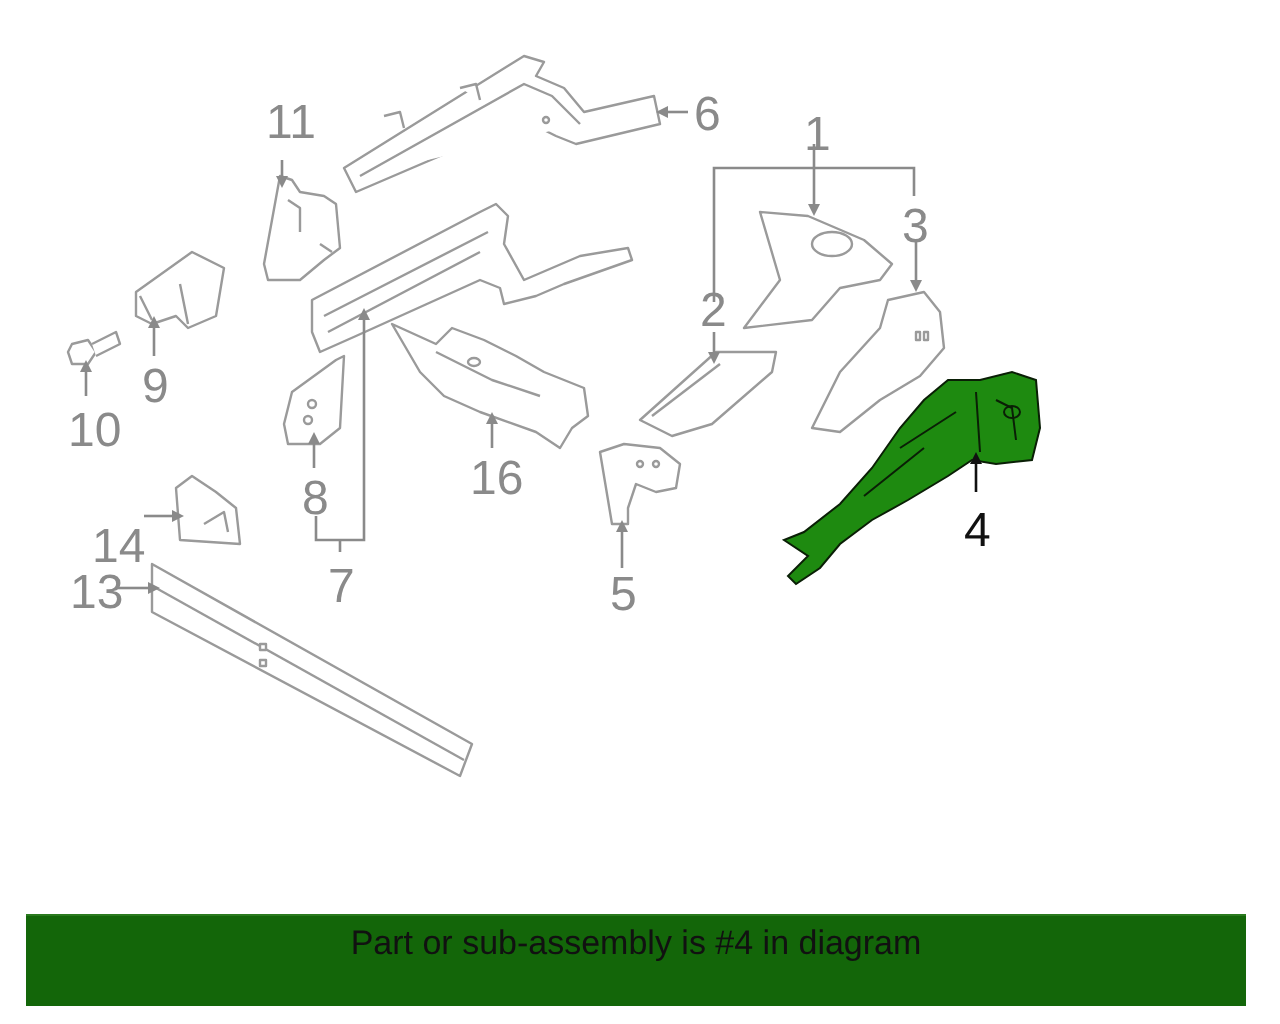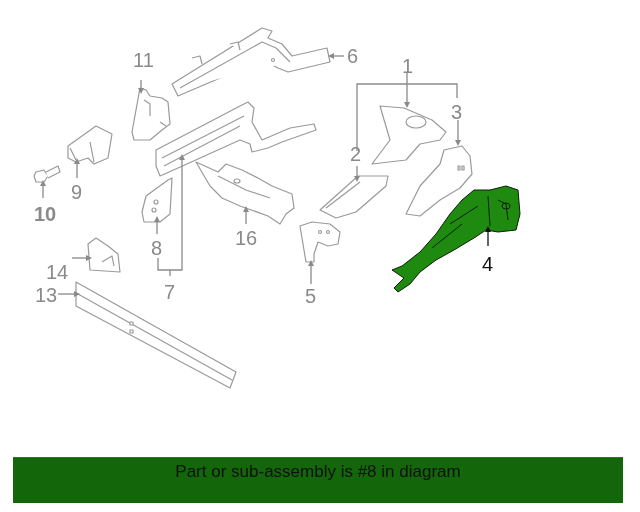--- a/index.html
+++ b/index.html
@@ -1,18 +1,18 @@
 <!DOCTYPE html>
 <html><head>
 <meta charset="utf-8">
 <style>
   html, body { margin: 0; padding: 0; background: #ffffff; }
   body { width: 640px; height: 512px; position: relative; overflow: hidden; font-family: "Liberation Sans", sans-serif; }
   #diagram { position: absolute; left: 0; top: 0; width: 640px; height: 450px; }
-  .callout { position: absolute; font-size: 20px; color: #8a8a8a; line-height: 1; font-family: "Liberation Sans", sans-serif; }
+  .callout { position: absolute; font-size: 24px; color: #8a8a8a; line-height: 1; font-family: "Liberation Sans", sans-serif; }
   .callout.active { color: #111111; }
   #banner { position: absolute; left: 13px; top: 457px; width: 610px; height: 46px; background: #136609; border-top: 1px solid #2a7a1e; box-sizing: border-box; text-align: center; color: #111111; font-size: 17px; line-height: 19px; padding-top: 4px; }
   #banner div { white-space: nowrap; }
 </style>
 </head>
 <body>
 
 <div id="diagram">
   <svg width="640" height="450" viewBox="0 0 640 450">
     <g fill="#ffffff" stroke="#9a9a9a" stroke-width="1.2" stroke-linejoin="round">
@@ -147,22 +147,22 @@
 
   <span class="callout" style="left:402px;top:56px;">1</span>
   <span class="callout" style="left:350px;top:144px;">2</span>
   <span class="callout" style="left:451px;top:102px;">3</span>
   <span class="callout active" style="left:482px;top:254px;">4</span>
   <span class="callout" style="left:305px;top:286px;">5</span>
   <span class="callout" style="left:347px;top:46px;">6</span>
   <span class="callout" style="left:164px;top:282px;">7</span>
   <span class="callout" style="left:151px;top:238px;">8</span>
   <span class="callout" style="left:71px;top:182px;">9</span>
-  <span class="callout" style="left:34px;top:204px;font-weight:bold;">10</span>
+  <span class="callout" style="left:34px;top:204px;">10</span>
   <span class="callout" style="left:133px;top:50px;">11</span>
   <span class="callout" style="left:235px;top:228px;">16</span>
   <span class="callout" style="left:35px;top:285px;">13</span>
   <span class="callout" style="left:46px;top:262px;">14</span>
 </div>
 
 <div id="banner">
-  <div>Part or sub-assembly is #8 in diagram</div>
+  <div>Part or sub-assembly is #4 in diagram</div>
 </div>
 
 </body></html>

